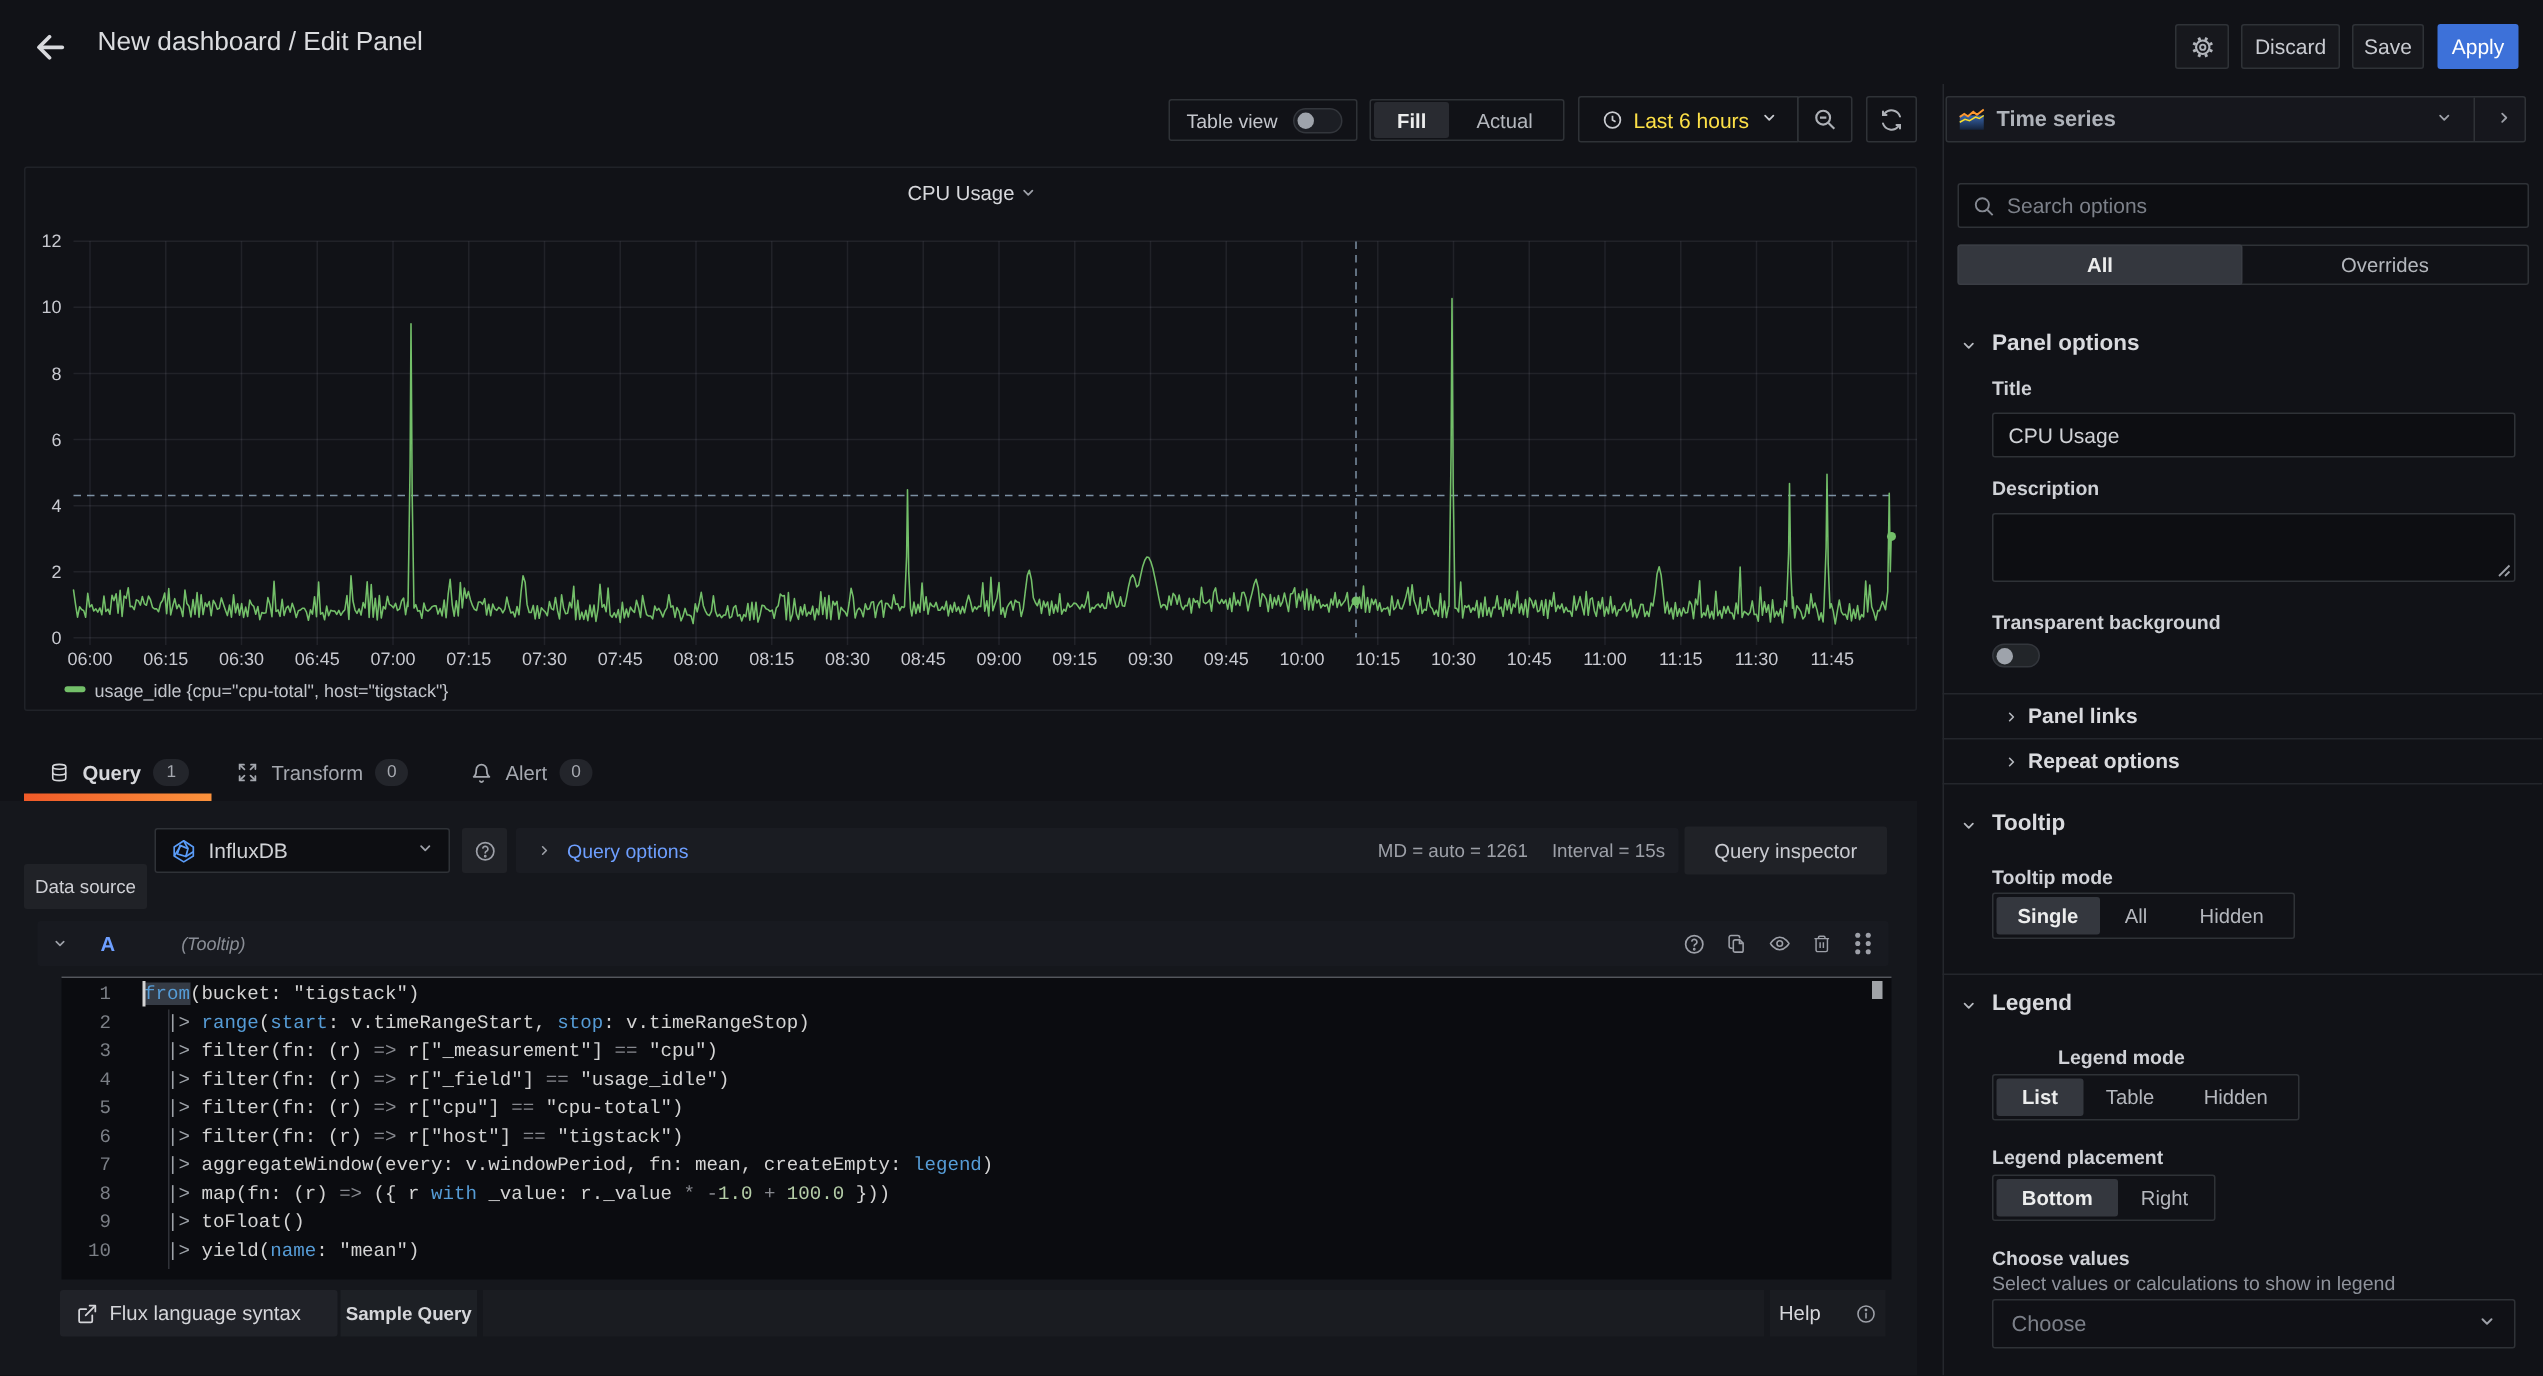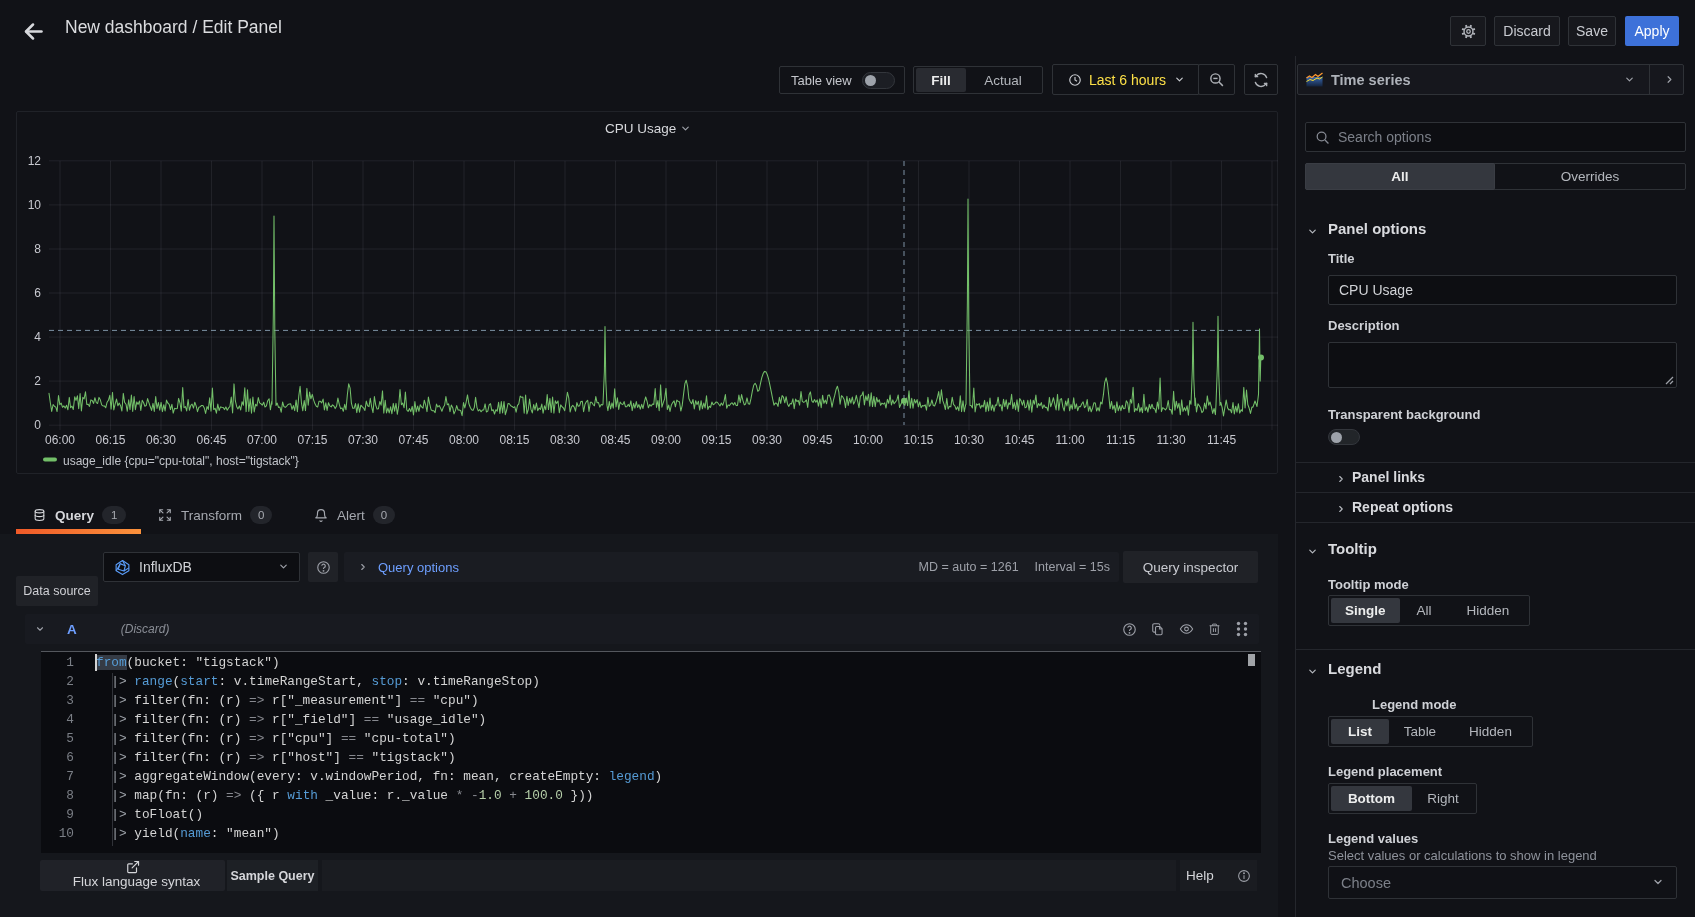--- a/index.html
+++ b/index.html
@@ -231,21 +231,21 @@
   <span style="margin-left:auto;font-size:12.5px;color:#9da0a8;">MD = auto = 1261</span>
   <span style="margin-left:16px;font-size:12.5px;color:#9da0a8;">Interval = 15s</span>
 </div>
 <div class="abs btn" style="left:1123px;top:551px;width:135px;height:32px;background:#202227;font-size:13.5px;">Query inspector</div>
 
 <div class="abs flexc" style="left:25px;top:614px;width:1234px;height:30px;background:#181a20;border-radius:2px;padding:0 10px;">
   <svg width="10" height="10" viewBox="0 0 24 24" fill="none" stroke="#9da0a8" stroke-width="2.6" stroke-linecap="round" stroke-linejoin="round">
       <path d="m6 9 6 6 6-6"></path>
     </svg>
   <span style="margin-left:22px;font-size:13.5px;font-weight:700;color:#6e9fff;">A</span>
-  <span style="margin-left:44px;font-size:12px;font-style:italic;color:#8a8e96;">(Discard)</span>
+  <span style="margin-left:44px;font-size:12px;font-style:italic;color:#8a8e96;">(Tooltip)</span>
   <span class="flexc" style="margin-left:auto;gap:14px;">
       <svg width="15" height="15" viewBox="0 0 24 24" fill="none" stroke="#9da0a8" stroke-width="1.8">
         <circle cx="12" cy="12" r="9.2"></circle>
         <path d="M9.3 9.2a2.8 2.8 0 1 1 3.9 2.9c-.8.35-1.2.9-1.2 1.8v.4"></path>
         <circle cx="12" cy="17.3" r="0.6" fill="#9da0a8"></circle>
       </svg>
       <svg width="14" height="15" viewBox="0 0 24 24" fill="none" stroke="#9da0a8" stroke-width="1.8">
         <path d="M7 16.5H5.2A2.2 2.2 0 0 1 3 14.3V4.2A2.2 2.2 0 0 1 5.2 2h7.6A2.2 2.2 0 0 1 15 4.2V5"></path>
         <path d="M9.8 7h5.4L19 10.8V19a2 2 0 0 1-2 2H9.8a2 2 0 0 1-2-2V9a2 2 0 0 1 2-2z"></path>
         <path d="M14.8 7.3V11h3.8"></path>
@@ -282,21 +282,21 @@
 <div class="crow"><span class="ln">6</span><span class="ctext">  <span class="pp">|&gt;</span> filter(fn: (r) <span class="op">=&gt;</span> r["host"] <span class="op">==</span> "tigstack")</span></div>
 <div class="crow"><span class="ln">7</span><span class="ctext">  <span class="pp">|&gt;</span> aggregateWindow(every: v.windowPeriod, fn: mean, createEmpty: <b class="kb">legend</b>)</span></div>
 <div class="crow"><span class="ln">8</span><span class="ctext">  <span class="pp">|&gt;</span> map(fn: (r) <span class="op">=&gt;</span> ({ r <b class="kb">with</b> _value: r._value <span class="op">*</span> <span class="op">-</span><span class="num">1.0</span> <span class="op">+</span> <span class="num">100.0</span> }))</span></div>
 <div class="crow"><span class="ln">9</span><span class="ctext">  <span class="pp">|&gt;</span> toFloat()</span></div>
 <div class="crow"><span class="ln">10</span><span class="ctext">  <span class="pp">|&gt;</span> yield(<b class="kb">name</b>: "mean")</span></div>
   </div>
   <div class="abs" style="left:70.5px;top:21px;width:1px;height:173px;background:#303238;"></div>
   <div class="abs" style="left:1207px;top:1.5px;width:6.5px;height:12px;background:#a0a3a7;"></div>
 </div>
 
-<div class="abs flexc" style="left:40px;top:860px;width:185px;height:31px;background:#202228;border-radius:2px;padding:0 11px;flex-direction:column;">
+<div class="abs flexc" style="left:40px;top:860px;width:185px;height:31px;background:#202228;border-radius:2px;padding:0 11px;">
   <svg width="14" height="14" viewBox="0 0 24 24" fill="none" stroke="#d5d6da" stroke-width="2" stroke-linecap="round" stroke-linejoin="round">
       <path d="M18 13.5V20a1.5 1.5 0 0 1-1.5 1.5h-12A1.5 1.5 0 0 1 3 20V8a1.5 1.5 0 0 1 1.5-1.5H11"></path>
       <path d="M15 2.5h6.5V9"></path>
       <path d="M10.5 13.5 21 3"></path>
     </svg>
     <span style="margin-left:8px;font-size:13.5px;font-weight:500;color:#d5d6da;">Flux language syntax</span>
 </div>
 <div class="abs flexc" style="left:227px;top:860px;width:91px;height:31px;background:#1d2025;justify-content:center;font-size:12.5px;font-weight:700;color:#d5d6da;">Sample Query</div>
 <div class="abs" style="left:322px;top:860px;width:854px;height:31px;background:#1a1c21;"></div>
 <div class="abs flexc" style="left:1180px;top:860px;width:77px;height:31px;background:#1a1c21;padding:0 6px;">
@@ -396,20 +396,20 @@
 <div class="abs flexc bordered" style="left:1328px;top:716px;width:205px;height:31px;padding:2px;">
   <span class="seg on" style="width:58px;height:25px;">List</span>
   <span class="seg" style="width:62px;height:25px;">Table</span>
   <span class="seg" style="width:79px;height:25px;">Hidden</span>
 </div>
 <div class="optlabel" style="left:1328px;top:764px;">Legend placement</div>
 <div class="abs flexc bordered" style="left:1328px;top:783px;width:149px;height:31px;padding:2px;">
   <span class="seg on" style="width:81px;height:25px;">Bottom</span>
   <span class="seg" style="width:62px;height:25px;">Right</span>
 </div>
-<div class="optlabel" style="left:1328px;top:831px;">Legend values</div>
+<div class="optlabel" style="left:1328px;top:831px;">Choose values</div>
 <div class="abs" style="left:1328px;top:848px;font-size:13px;color:#8e929b;">Select values or calculations to show in legend</div>
 <div class="abs flexc bordered" style="left:1328px;top:866px;width:349px;height:33px;background:#101116;padding:12px 12px;">
   <span style="font-size:14.5px;color:#7c8089;">Choose</span>
   <span style="margin-left:auto;"><svg width="12" height="12" viewBox="0 0 24 24" fill="none" stroke="#9da0a8" stroke-width="2.6" stroke-linecap="round" stroke-linejoin="round">
         <path d="m6 9 6 6 6-6"></path>
       </svg></span>
 </div>
 
 </body></html>

